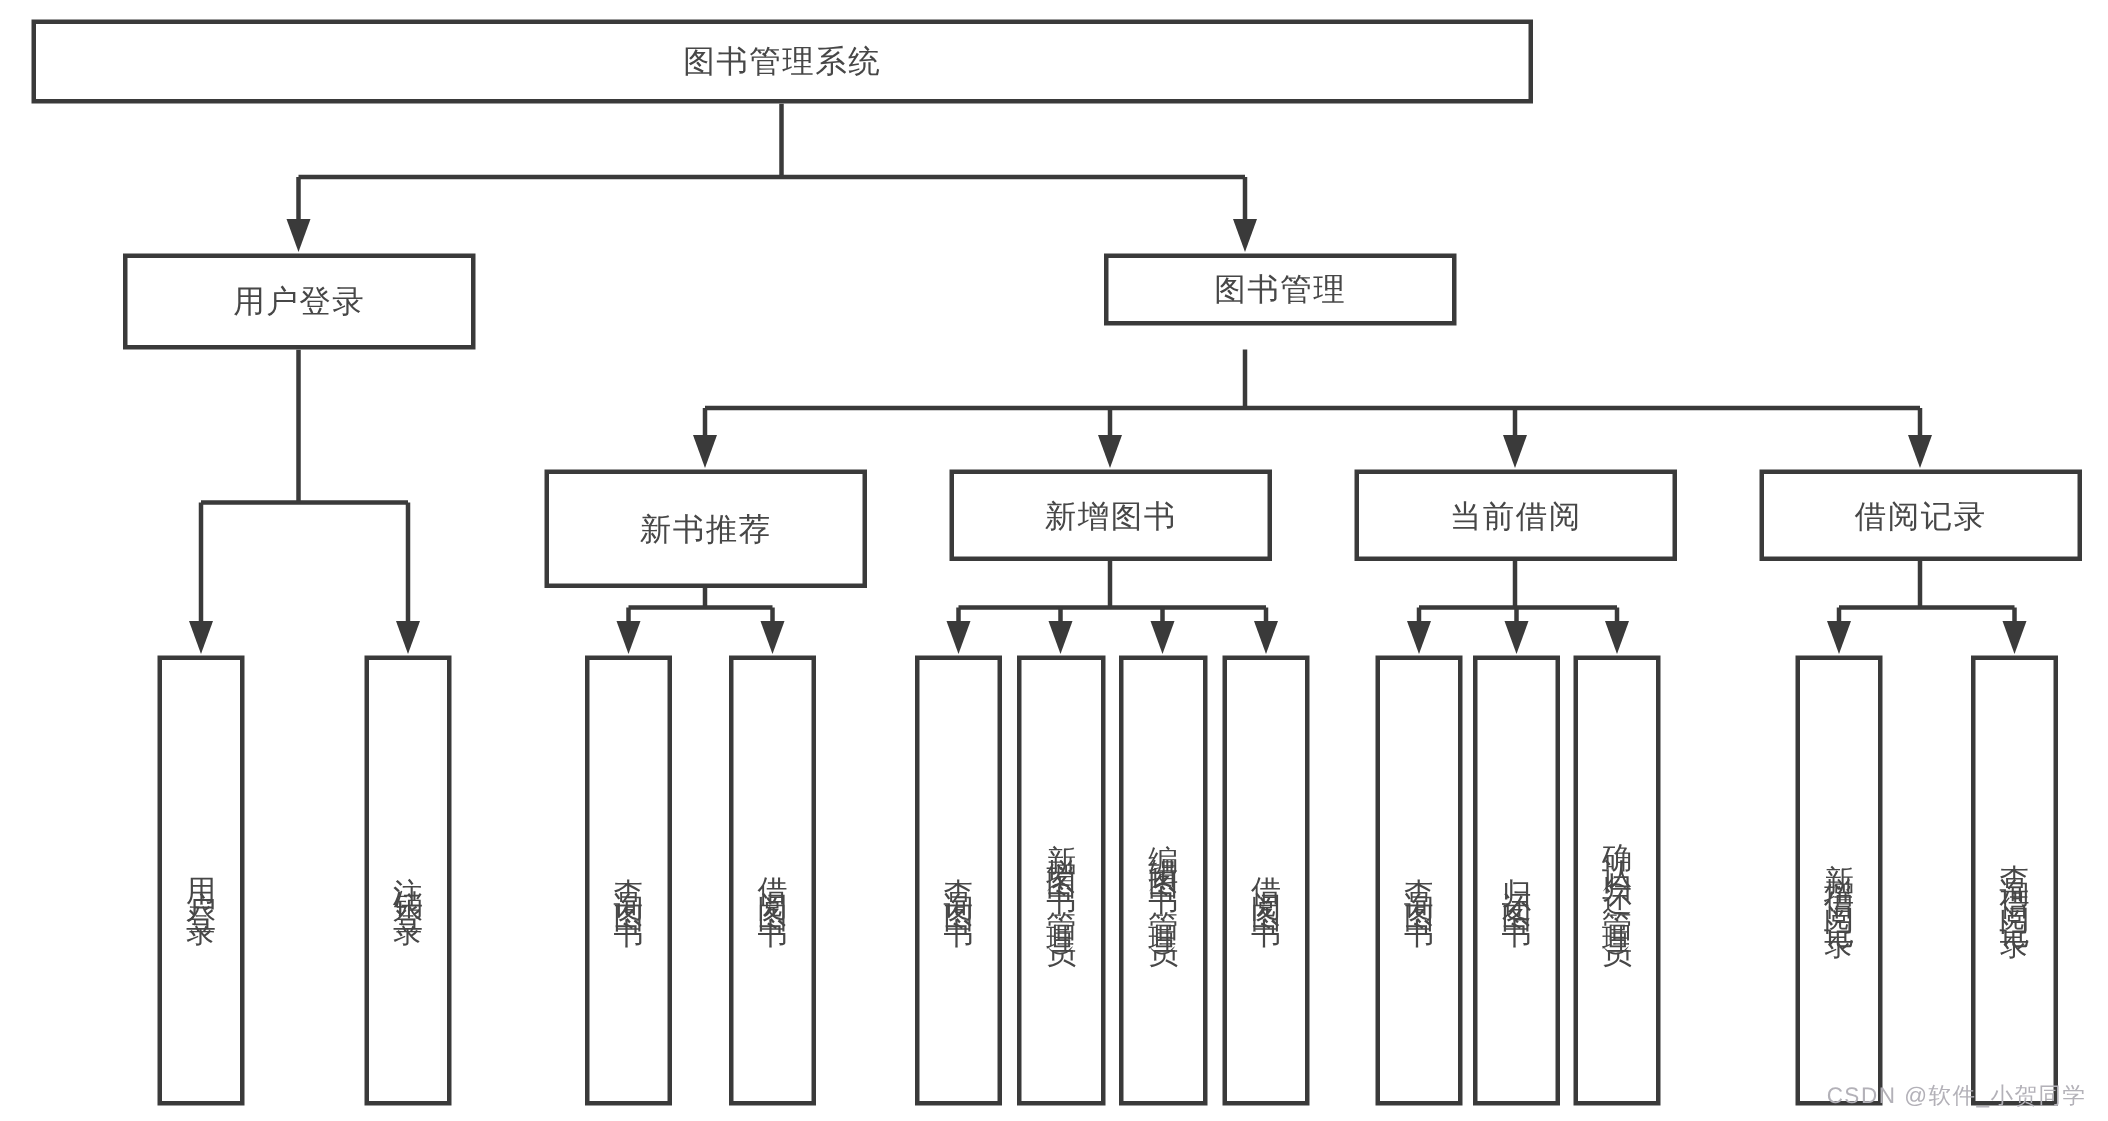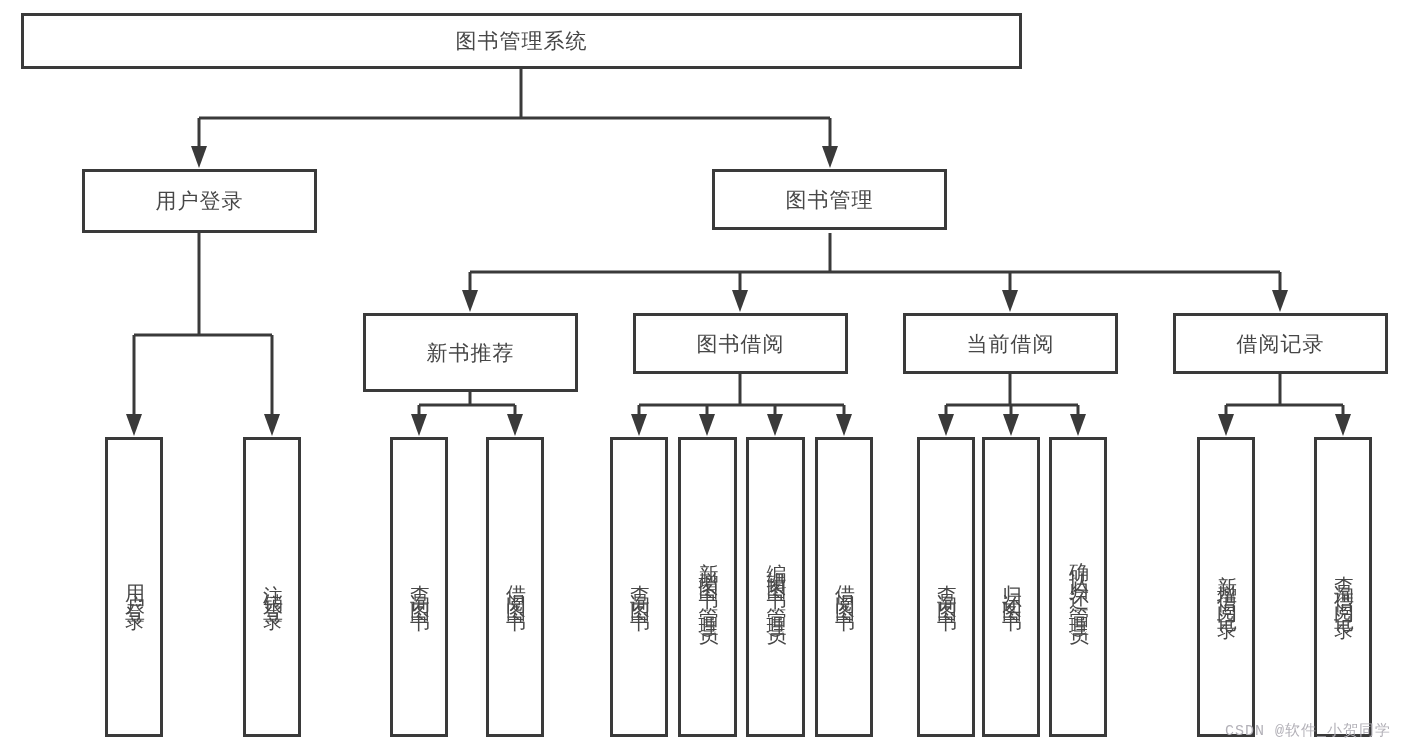--- a/index.html
+++ b/index.html
@@ -1,18 +1,18 @@
 <!DOCTYPE html>
 <html style="--line: #3a3a3a; --text: #474747; --wm: #b3b1b8; --bg: #ffffff;"><head>
 <meta charset="utf-8">
 <style>
   html,body{margin:0;padding:0;background:#fff;}
   .canvas{
     position:relative;width:1405px;height:747px;background:var(--bg,#fff);
-    font-family:Liberation Mono, monospace;overflow:hidden;border-radius:14px;
+    font-family:Liberation Sans, sans-serif;overflow:hidden;border-radius:14px;
   }
   svg.connectors{position:absolute;left:0;top:0;}
   .node{
     position:absolute;box-sizing:border-box;
     border:3px solid var(--line,#3a3a3a);background:#fff;
     color:var(--text,#474747);
     display:flex;align-items:center;justify-content:center;
   }
   .node.h{font-size:21px;letter-spacing:1px;font-weight:400;}
   .node.v{writing-mode:vertical-lr;font-size:20px;letter-spacing:9px;}
@@ -88,24 +88,24 @@
       <polygon points="1003,414 1019,414 1011,436"></polygon>
       <polygon points="1070,414 1086,414 1078,436"></polygon>
       <polygon points="1218,414 1234,414 1226,436"></polygon>
       <polygon points="1335,414 1351,414 1343,436"></polygon>
     </g>
   </svg>
 
   <div class="node h" style="left:21px;top:13px;width:1001px;height:56px">图书管理系统</div>
 
   <div class="node h" style="left:82px;top:169px;width:235px;height:64px">用户登录</div>
-  <div class="node h" style="left:712px;top:169px;width:235px;height:61px">图书管理</div>
+  <div class="node h" style="left:736px;top:169px;width:235px;height:48px">图书管理</div>
 
   <div class="node h" style="left:363px;top:313px;width:215px;height:79px">新书推荐</div>
-  <div class="node h" style="left:633px;top:313px;width:215px;height:61px">图书借阅</div>
+  <div class="node h" style="left:633px;top:313px;width:215px;height:61px">新增图书</div>
   <div class="node h" style="left:1173px;top:313px;width:215px;height:61px">借阅记录</div>
   <div class="node h" style="left:903px;top:313px;width:215px;height:61px">当前借阅</div>
 
   <div class="node v" style="left:105px;top:437px;width:58px;height:300px">用户登录</div>
   <div class="node v" style="left:243px;top:437px;width:58px;height:300px">注销登录</div>
 
   <div class="node v" style="left:390px;top:437px;width:58px;height:300px">查询图书</div>
   <div class="node v" style="left:486px;top:437px;width:58px;height:300px">借阅图书</div>
 
   <div class="node v" style="left:610px;top:437px;width:58px;height:300px">查询图书</div>

